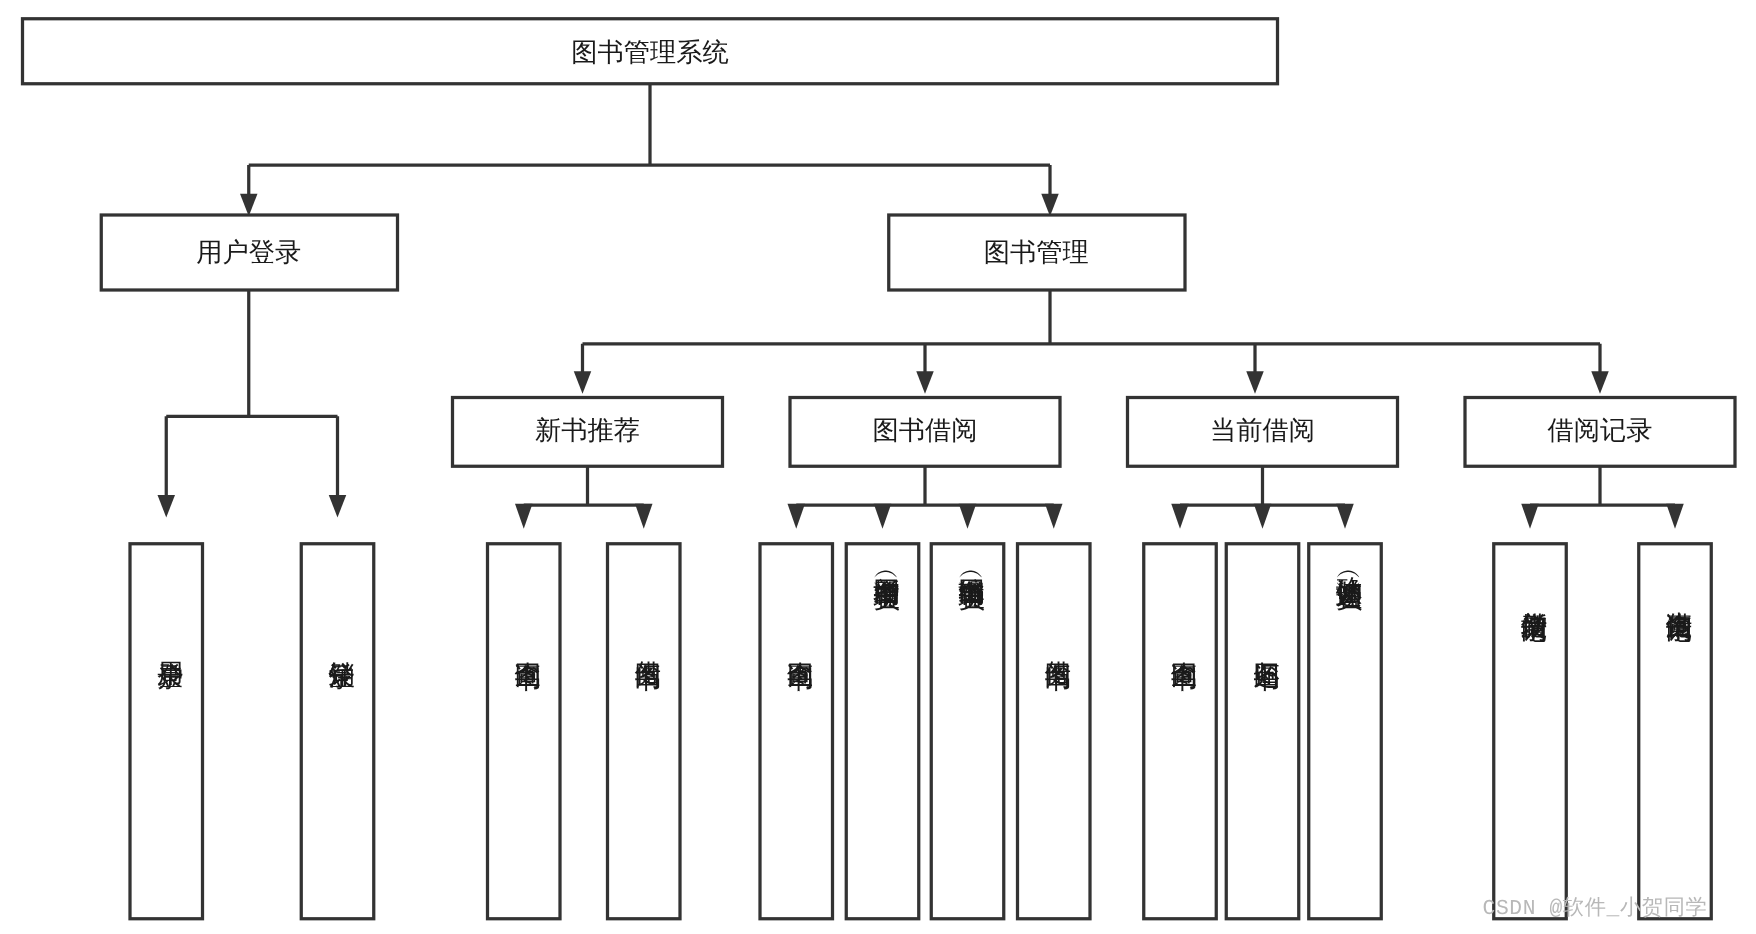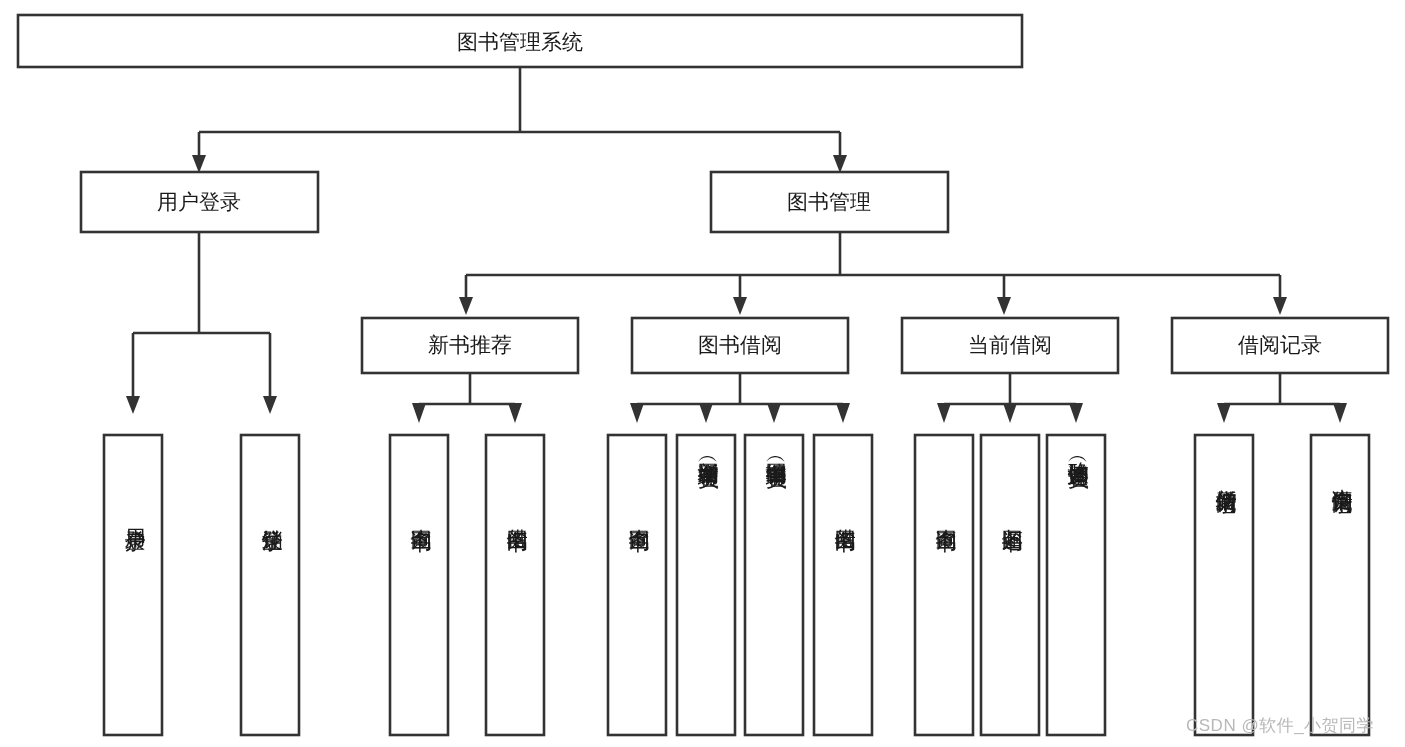--- a/index.html
+++ b/index.html
@@ -59,21 +59,21 @@
     color: #1a1a1a;
     letter-spacing: 1px;
     white-space: nowrap;
     text-align: start;
     pointer-events: none;
   }
   .watermark {
     position: absolute;
     left: 1186px;
     top: 714px;
-    font-family: Liberation Sans, sans-serif;
+    font-family: Liberation Mono, monospace;
     font-size: 17px;
     color: #b8b8b8;
     white-space: nowrap;
     letter-spacing: 0.5px;
   }
 </style>
 </head>
 <body>
 
 <div id="diagram-root">

